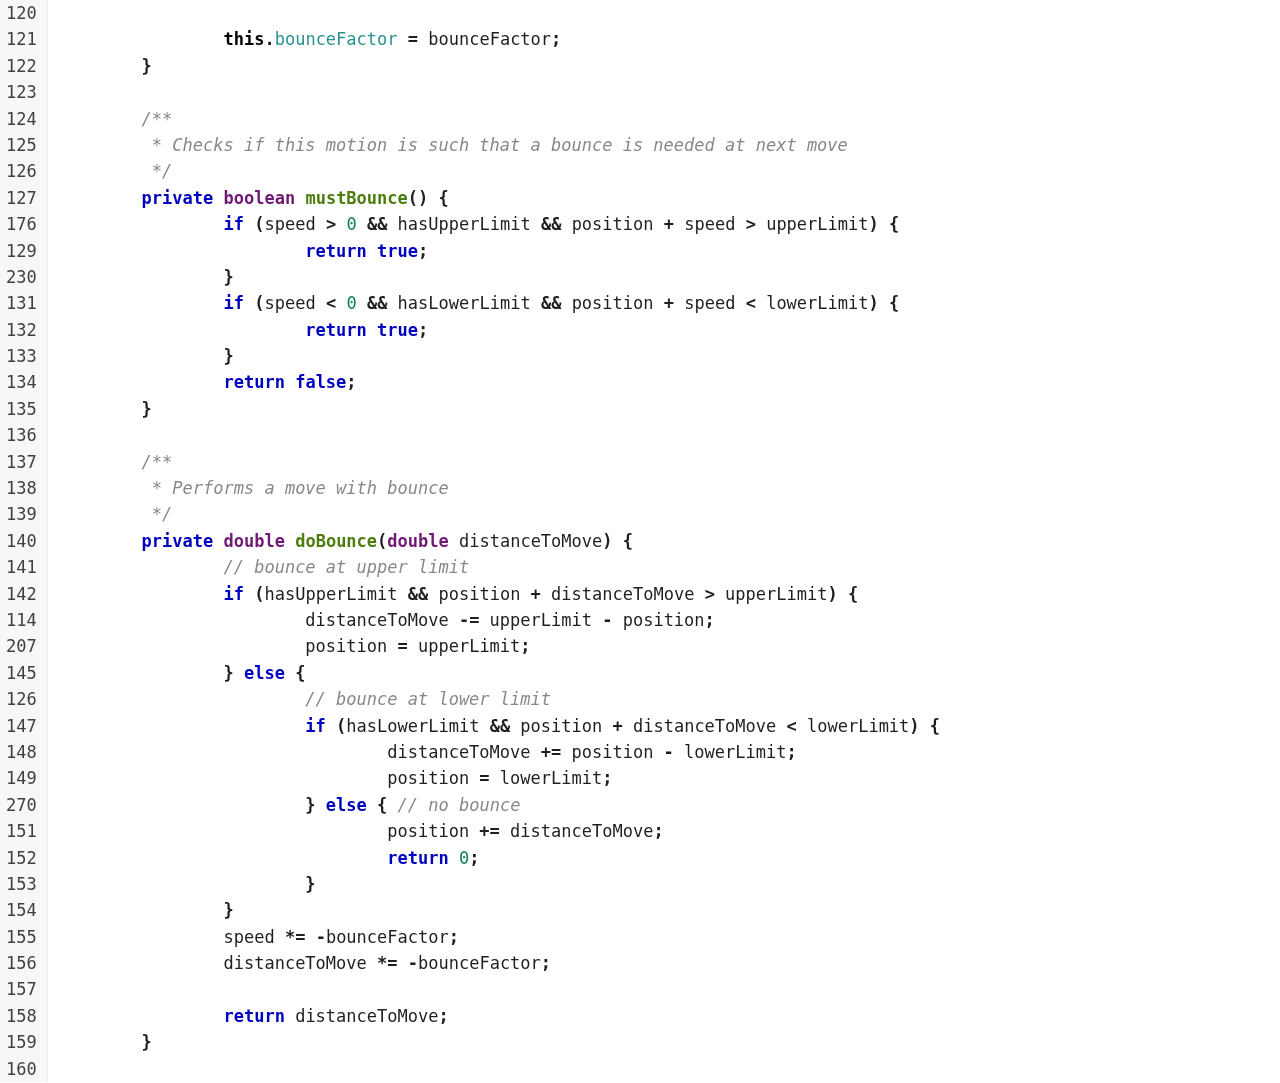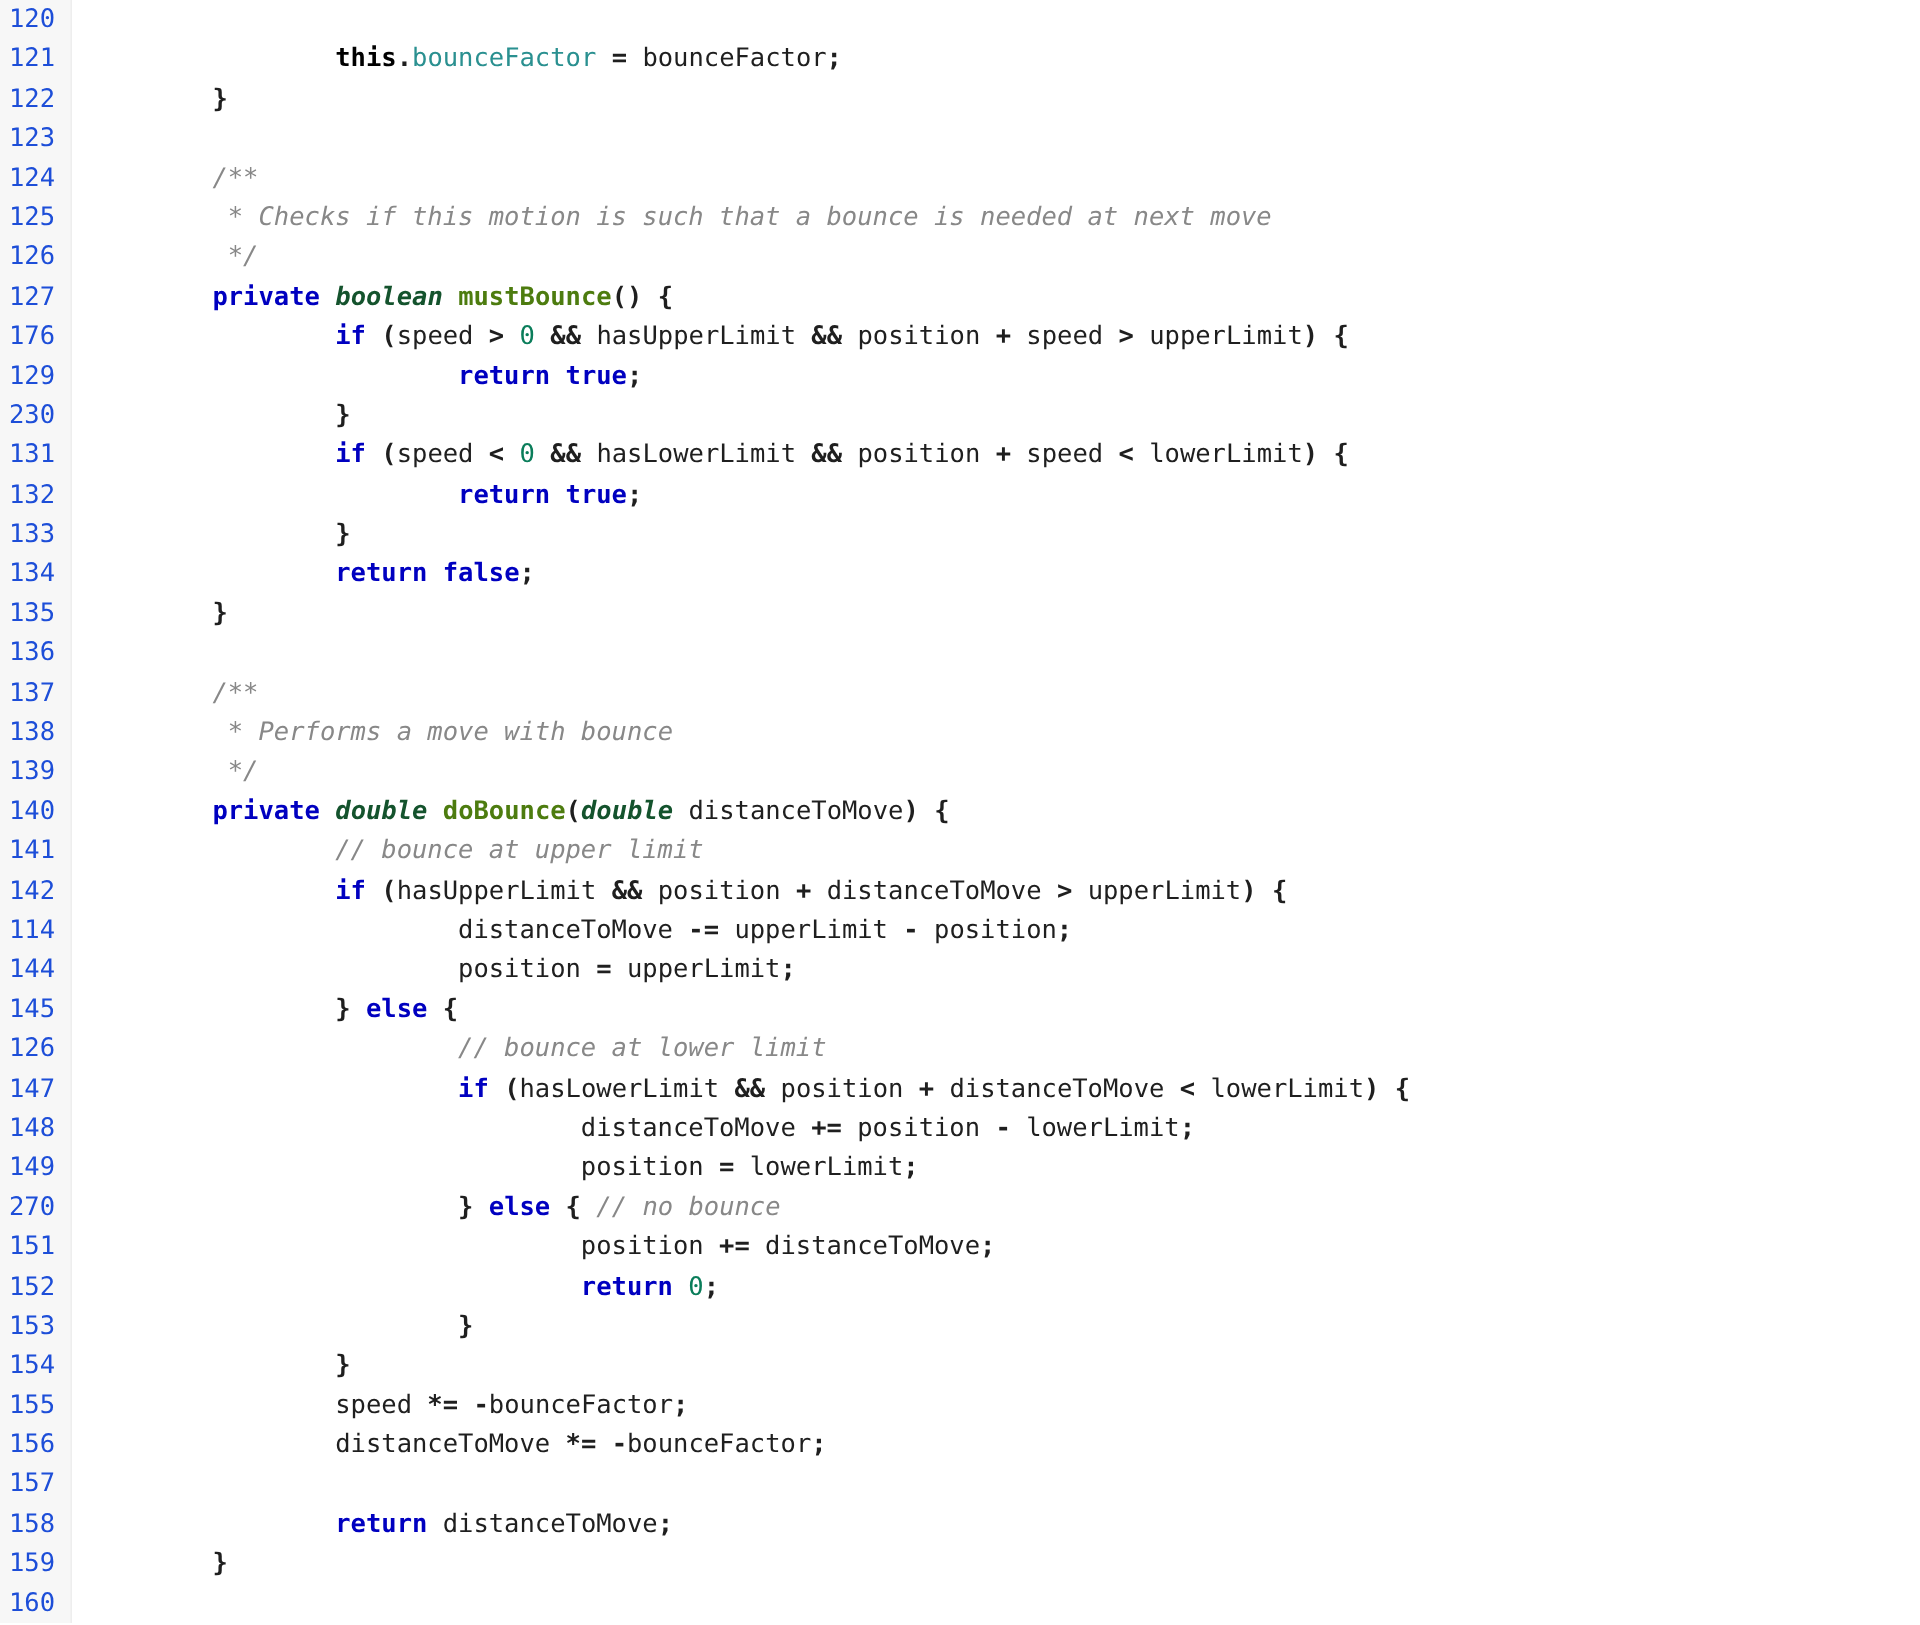--- a/index.html
+++ b/index.html
@@ -10,38 +10,38 @@
     font-size: 17px;
     line-height: 26.4px;
     color: #1f1f1f;
   }
   .viewer {
     display: flex;
     width: 1280px;
   }
   .gutter {
     background: #f7f7f7;
-    color: #1d4ed8;
+    color: #404040;
     text-align: right;
     padding: 0 10px 0 6px;
     user-select: none;
     border-right: 1px solid #eeeeee;
   }
   .gutter div {
     height: 26.4px;
   }
   .code {
     padding-left: 12px;
     white-space: pre;
   }
   .code-line {
     height: 26.4px;
   }
   .tok-kw   { color: #0000c0; font-weight: 700; text-align: center; }
-  .tok-type { color: #14532d; font-weight: 700; font-style: italic; }
+  .tok-type { color: #701a75; font-weight: 700; }
   .tok-def  { color: #4d7c0f; font-weight: 700; }
   .tok-num  { color: #0a7d5a; }
   .tok-com  { color: #888888; font-style: italic; }
   .tok-this { color: #000000; font-weight: 700; }
   .tok-fld  { color: #2a9090; }
   .tok-punc { color: #1f1f1f; font-weight: 700; }
   .tok-op   { color: #1f1f1f; font-weight: 700; }
   .tok-id   { color: #1f1f1f; }
 </style>
 </head>
@@ -66,21 +66,21 @@
       <div>134</div>
       <div>135</div>
       <div>136</div>
       <div>137</div>
       <div>138</div>
       <div>139</div>
       <div>140</div>
       <div>141</div>
       <div>142</div>
       <div>114</div>
-      <div>144</div>
+      <div>207</div>
       <div>145</div>
       <div>126</div>
       <div>147</div>
       <div>148</div>
       <div>149</div>
       <div>270</div>
       <div>151</div>
       <div>152</div>
       <div>153</div>
       <div>154</div>

